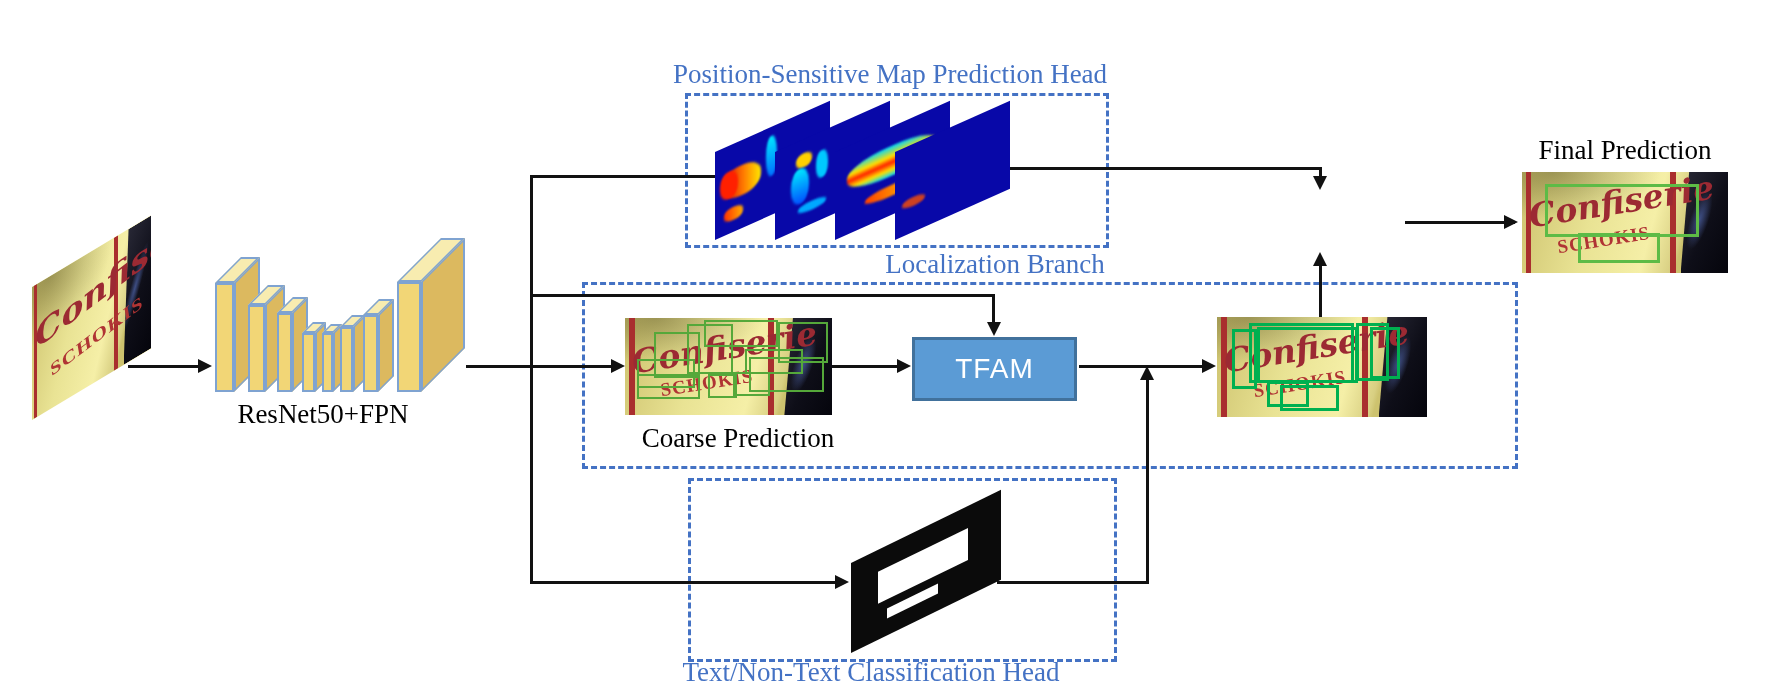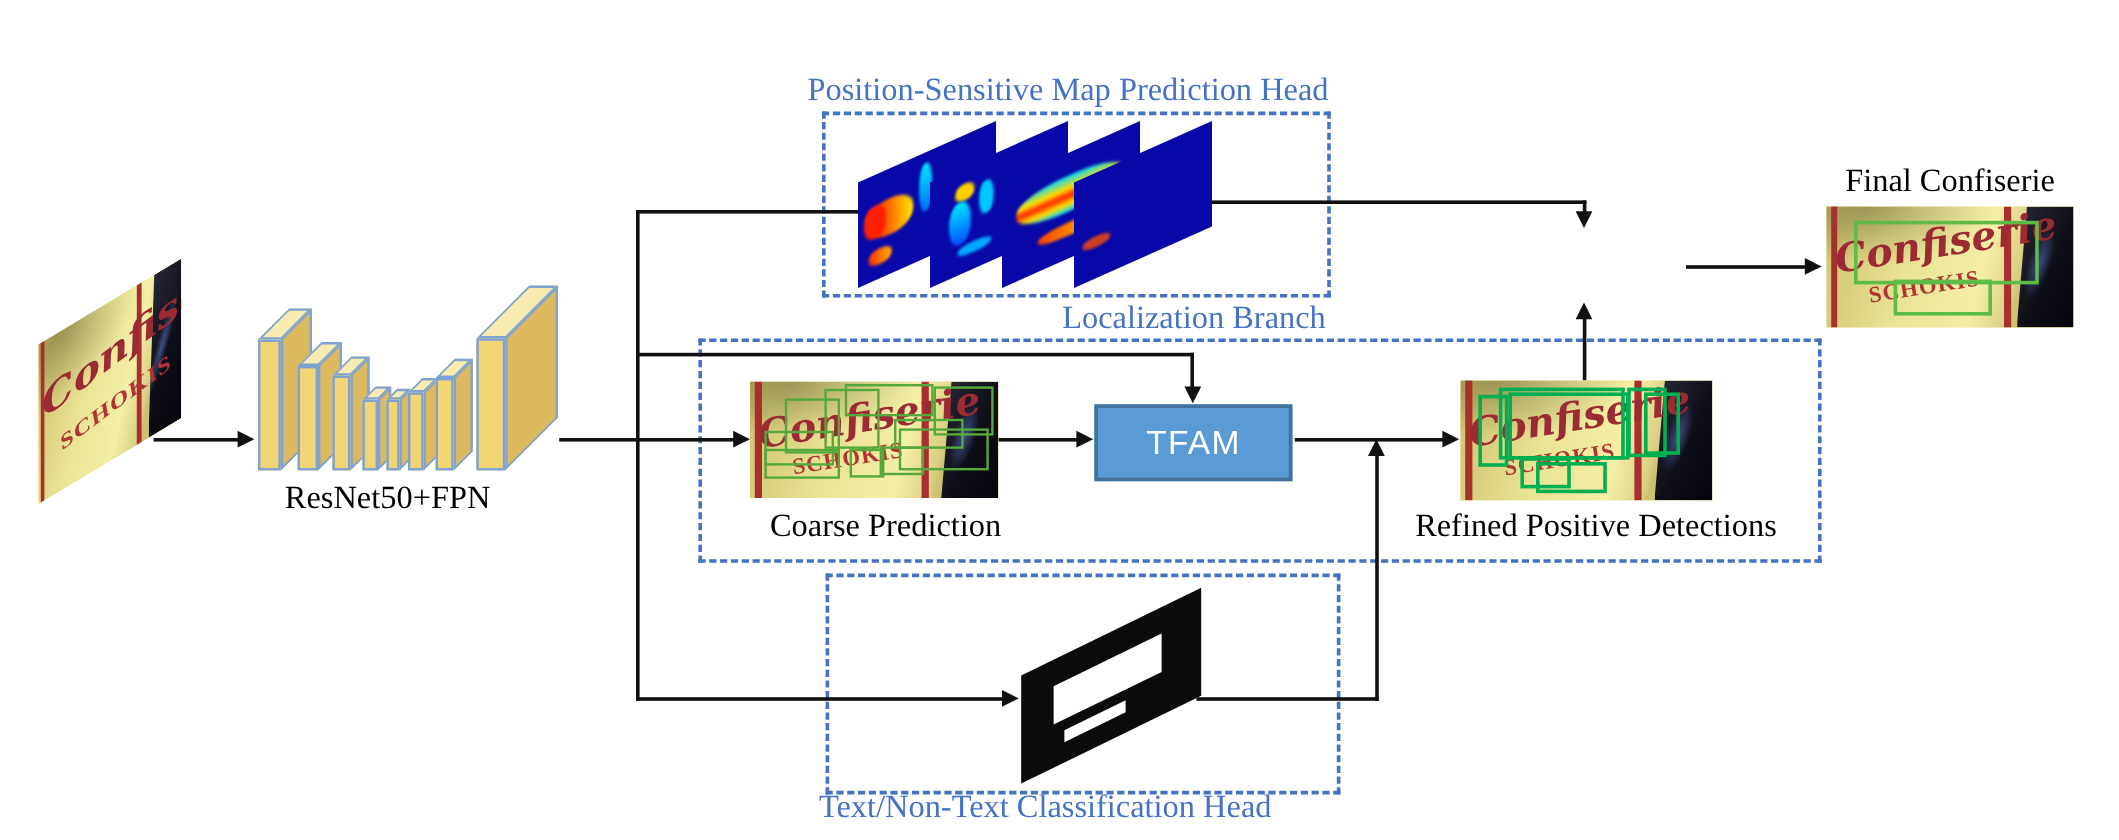--- a/index.html
+++ b/index.html
@@ -236,24 +236,23 @@
     <div class="sp-script">Confiserie</div>
     <div class="sp-schokis">SCHOKIS</div>
   <div class="det-box" style="left: 7%; top: 12%; width: 12%; height: 60%; border: 3px solid rgb(0, 176, 80);"></div>
       <div class="det-box" style="left: 15%; top: 6%; width: 50%; height: 60%; border: 3px solid rgb(0, 176, 80);"></div>
       <div class="det-box" style="left: 19%; top: 10%; width: 48%; height: 56%; border: 3px solid rgb(0, 176, 80);"></div>
       <div class="det-box" style="left: 66%; top: 6%; width: 16%; height: 58%; border: 3px solid rgb(0, 176, 80);"></div>
       <div class="det-box" style="left: 73%; top: 10%; width: 14%; height: 52%; border: 3px solid rgb(0, 176, 80);"></div>
       <div class="det-box" style="left: 24%; top: 64%; width: 20%; height: 26%; border: 3px solid rgb(0, 176, 80);"></div>
       <div class="det-box" style="left: 30%; top: 68%; width: 28%; height: 26%; border: 3px solid rgb(0, 176, 80);"></div>
     </div>
-  <div class="lbl" style="left:1330px;top:424px;">Refined Positive Detections</div>
-
-
-  <div class="lbl" style="left:1625px;top:136px;">Final Confiserie</div>
+
+
+  <div class="lbl" style="left:1625px;top:136px;">Final Prediction</div>
   <div class="sign-photo small-photo" style="left:1522px;top:172px;width:206px;height:101px;">
     <div class="sp-shade"></div>
     <div class="sp-stripe" style="left:2%;width:2.6%;"></div>
     <div class="sp-stripe" style="left:72%;width:3%;"></div>
     <div class="sp-dark">
       <div class="sp-glint"></div>
     </div>
     <div class="sp-script">Confiserie</div>
     <div class="sp-schokis">SCHOKIS</div>
   <div class="det-box" style="left: 11%; top: 12%; width: 75%; height: 52%; border: 3px solid rgb(93, 187, 70);"></div>

